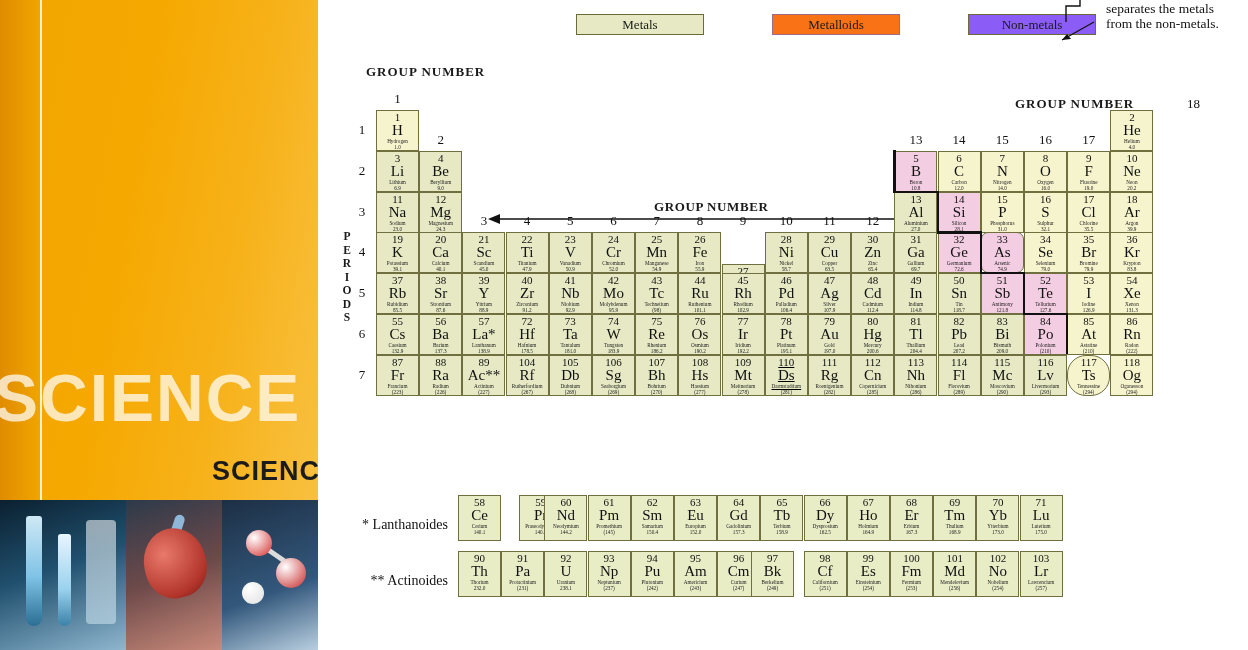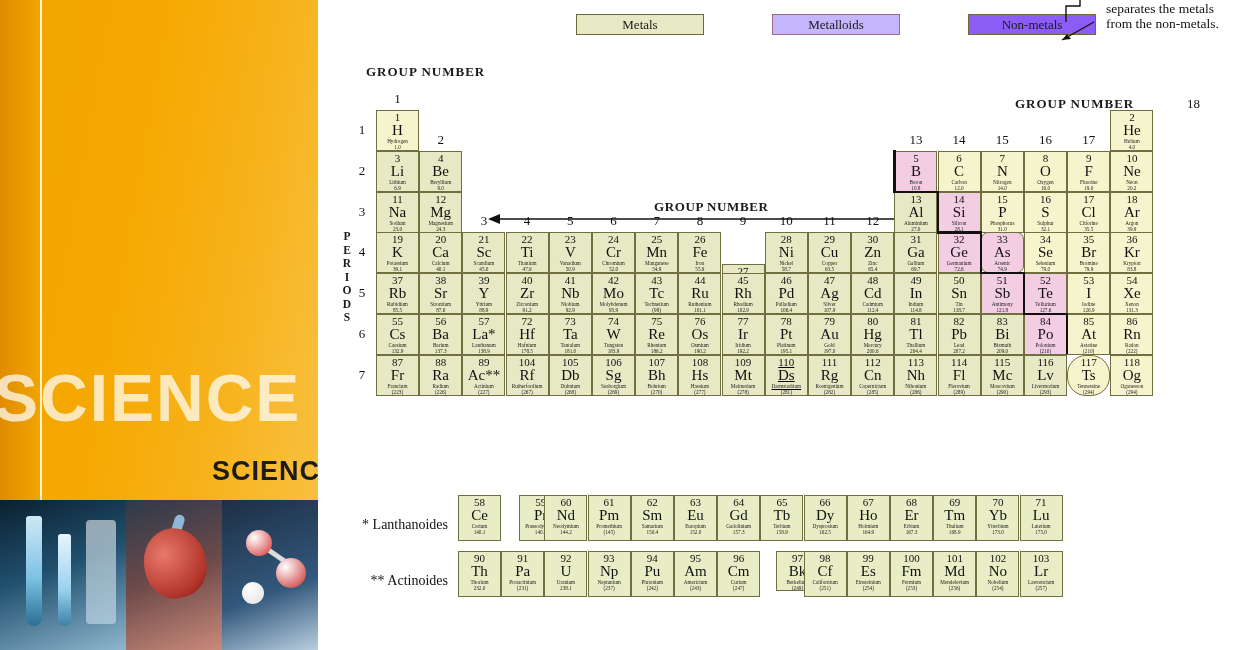--- a/index.html
+++ b/index.html
@@ -111,21 +111,21 @@
     display: flex; gap: 68px;
     font-family: "Liberation Serif", serif;
   }
   .legend-box {
     width: 128px; height: 21px;
     border: 1px solid #6b6b3a;
     display: flex; align-items: center; justify-content: center;
     font-size: 13px; color: #1a1a1a;
   }
   .lg-metals { background: #e6e9c3; }
-  .lg-metalloids { background: #c4b5fd; border-color: #9c6b86; }
+  .lg-metalloids { background: #f97316; border-color: #9c6b86; }
   .lg-nonmetals { background: #8b5cf6; }
 
   
   .callout {
     position: absolute; left: 752px; top: 0px;
     width: 168px;
     font-size: 13.5px; line-height: 15px; color: #111;
   }
   .callout svg { position: absolute; left: -10px; top: 0; }
   .callout .txt { position: absolute; left: 36px; top: 1px; width: 130px; }
@@ -965,21 +965,21 @@
             <div class="sym">Am</div>
             <div class="nm">Americium</div>
             <div class="mass">(243)</div>
           </div>
           <div class="cell lanth" style="left: 259.2px; top: 56px; height: 46px;">
             <div class="num">96</div>
             <div class="sym">Cm</div>
             <div class="nm">Curium</div>
             <div class="mass">(247)</div>
           </div>
-          <div class="cell lanth" style="left: 318px; top: 56px; height: 40px; font-family: Liberation Serif, serif;">
+          <div class="cell lanth" style="left: 293px; top: 56px; height: 46px; font-family: Liberation Serif, serif;">
             <div class="num">97</div>
             <div class="sym">Bk</div>
             <div class="nm">Berkelium</div>
             <div class="mass">(249)</div>
           </div>
           <div class="cell lanth" style="left: 345.6px; top: 56px; height: 46px;">
             <div class="num">98</div>
             <div class="sym">Cf</div>
             <div class="nm">Californium</div>
             <div class="mass">(251)</div>

